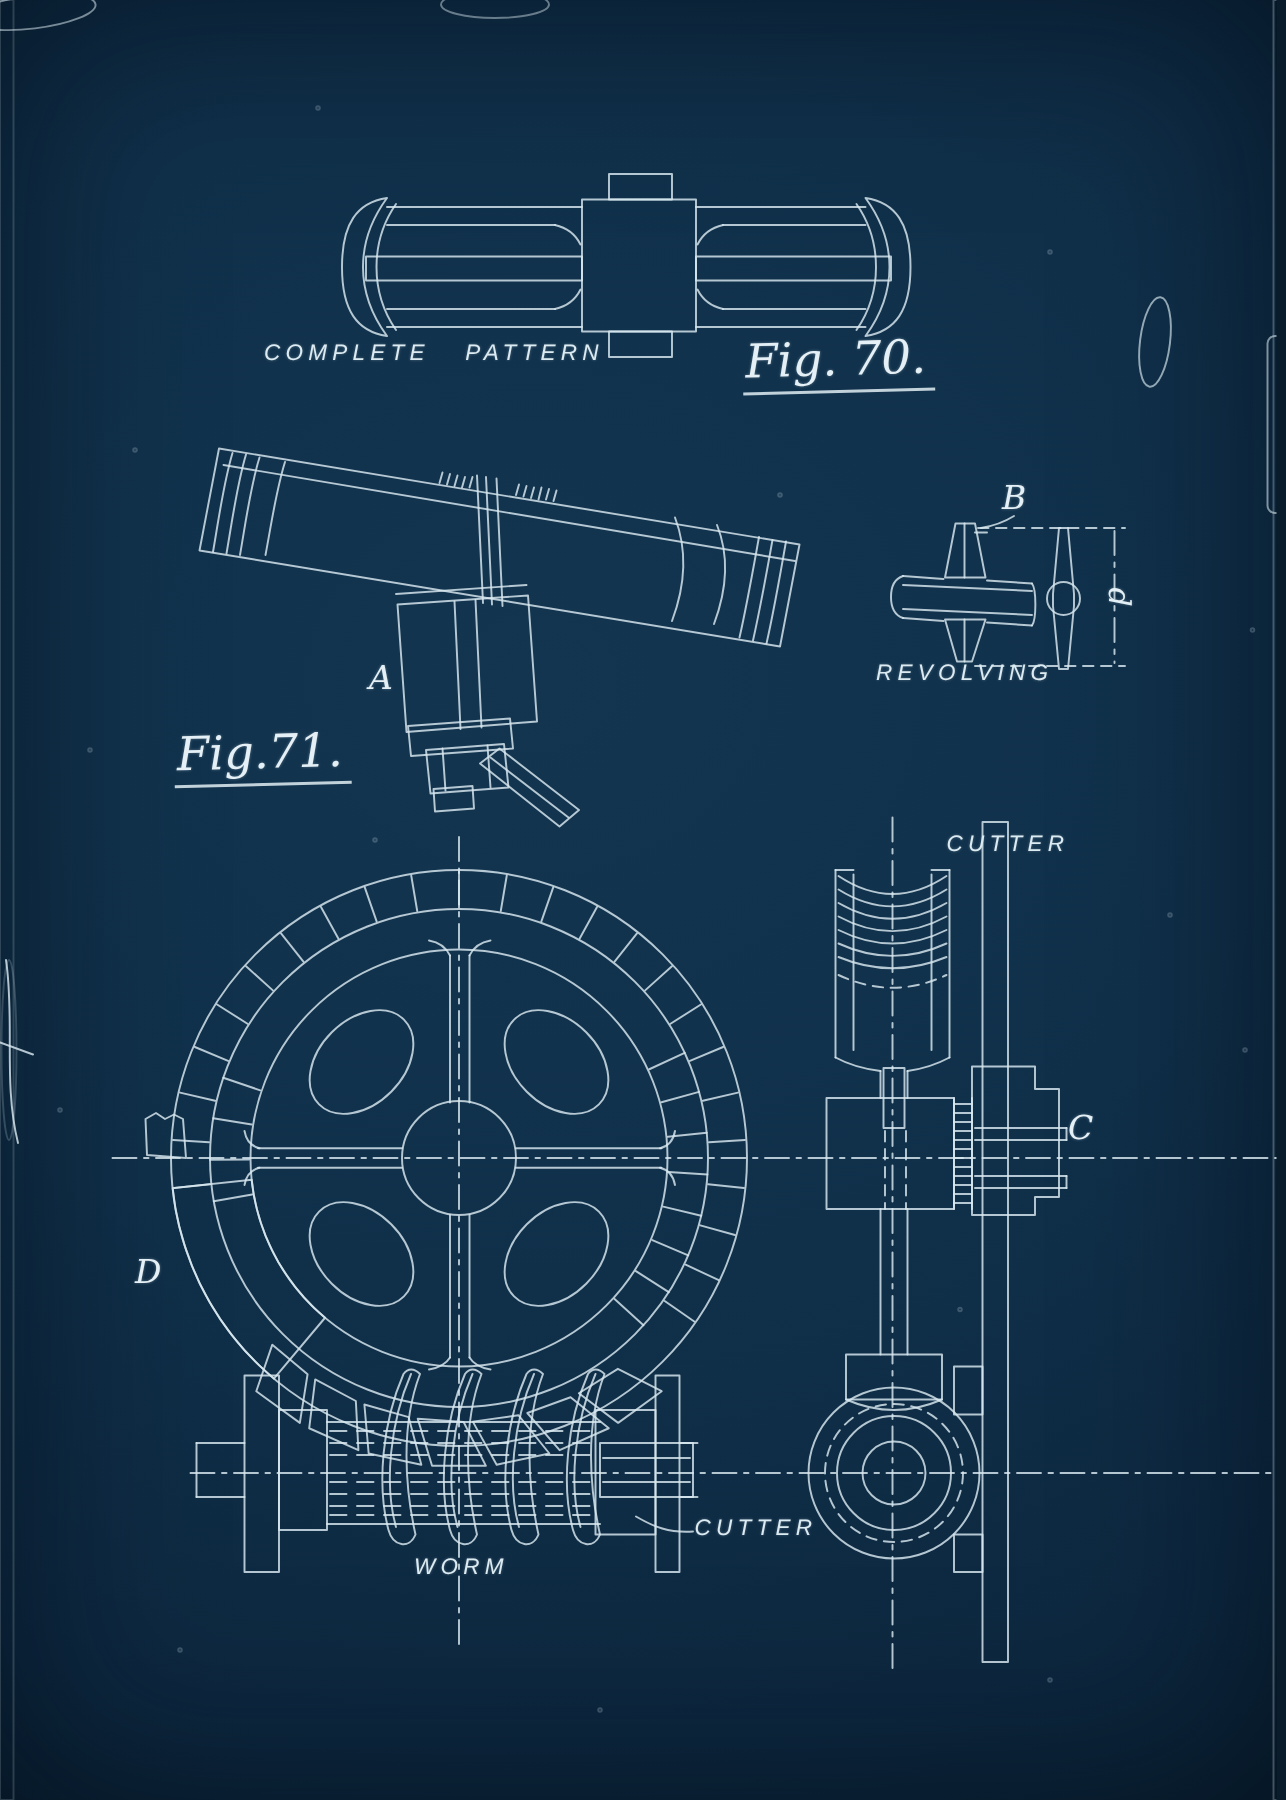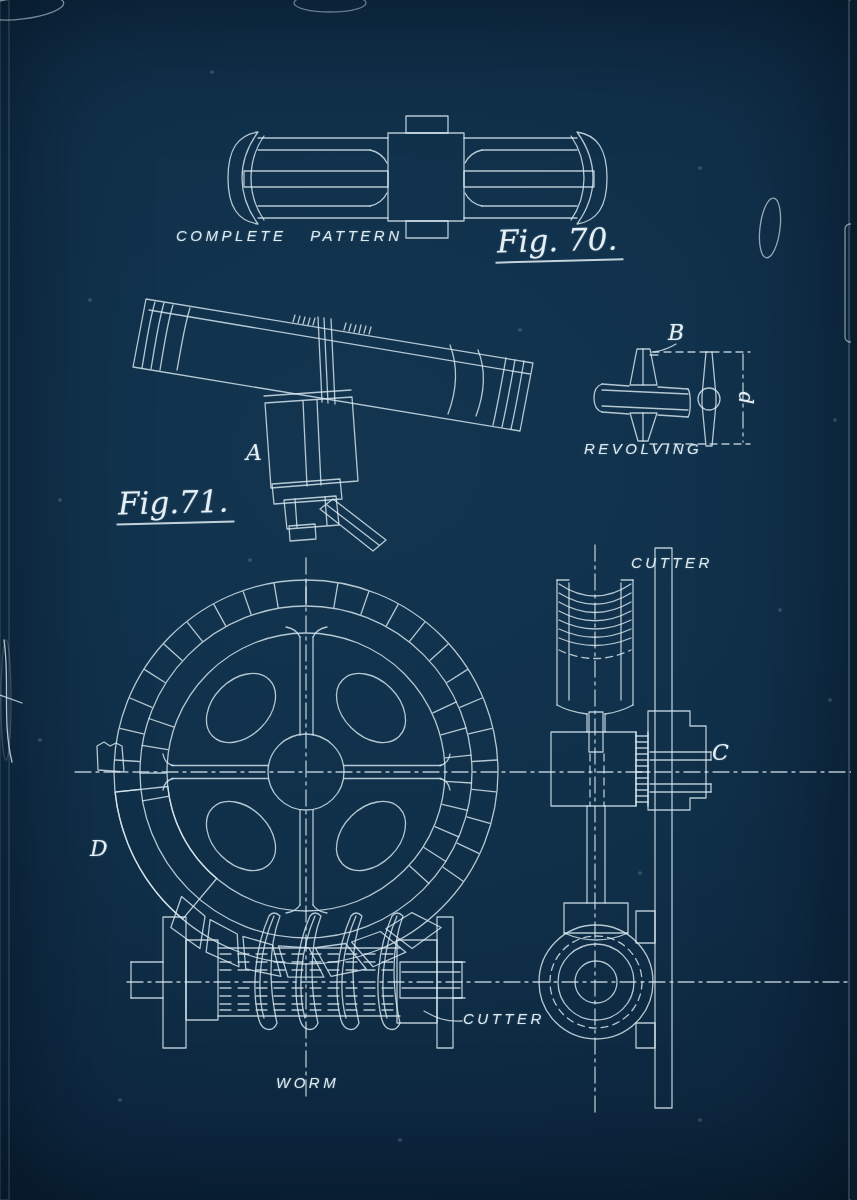--- a/index.html
+++ b/index.html
@@ -355,15 +355,15 @@
 <div class="txt hand" style="left:176px;top:227px;word-spacing:16px;">COMPLETE  PATTERN</div>
 <div class="txt script fig-label" style="left:495px;top:222px;">Fig. 70.</div>
 <div class="txt script fig-label" style="left:116px;top:484px;">Fig.71.</div>
 <div class="txt script part-letter" style="left:246px;top:440px;">A</div>
 <div class="txt script part-letter" style="left:668px;top:320px;">B</div>
 <div class="txt script dim-letter" style="left:740px;top:386px;">d</div>
 <div class="txt hand" style="left:584px;top:440px;">REVOLVING</div>
 <div class="txt hand" style="left:631px;top:506px;margin-top:48px;">CUTTER</div>
 <div class="txt script part-letter" style="left:90px;top:836px;">D</div>
 <div class="txt script part-letter" style="left:712px;top:740px;">C</div>
-<div class="txt hand" style="left:276px;top:1074px;">WORM</div>
+<div class="txt hand" style="left:276px;top:1036px;">WORM</div>
 <div class="txt hand" style="left:463px;top:1010px;">CUTTER</div>
 </div>
 
 </body></html>

